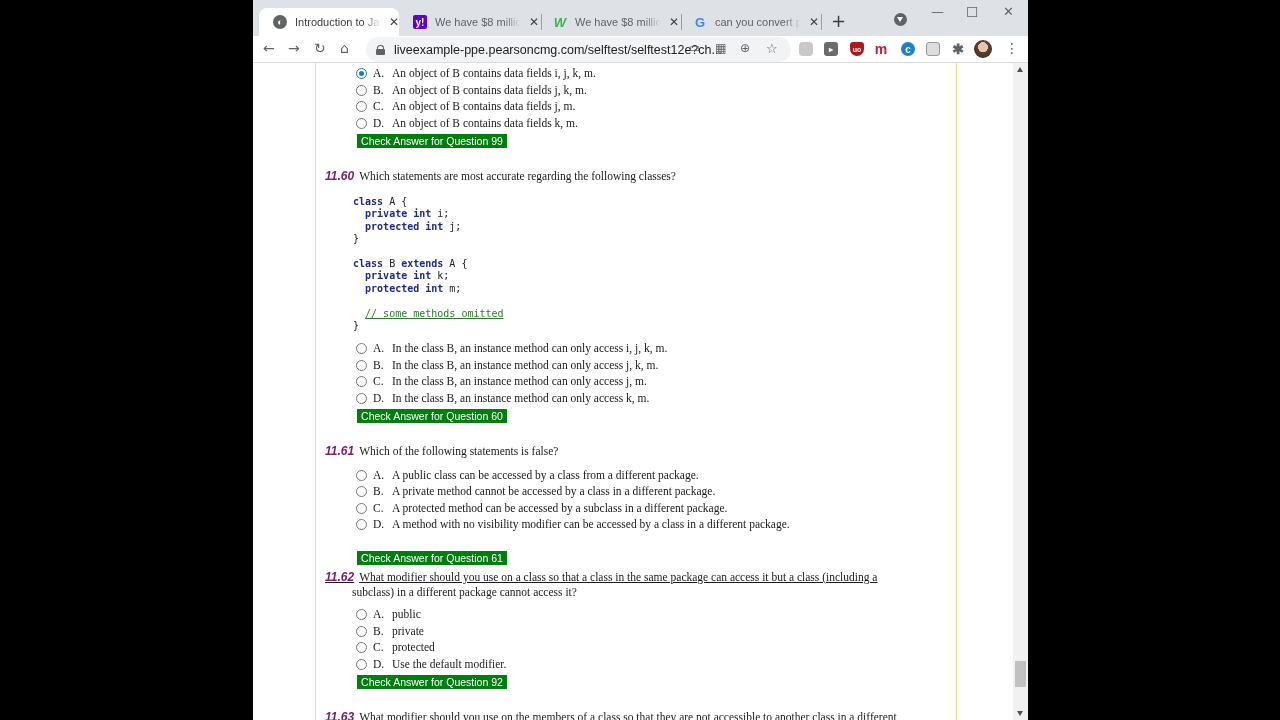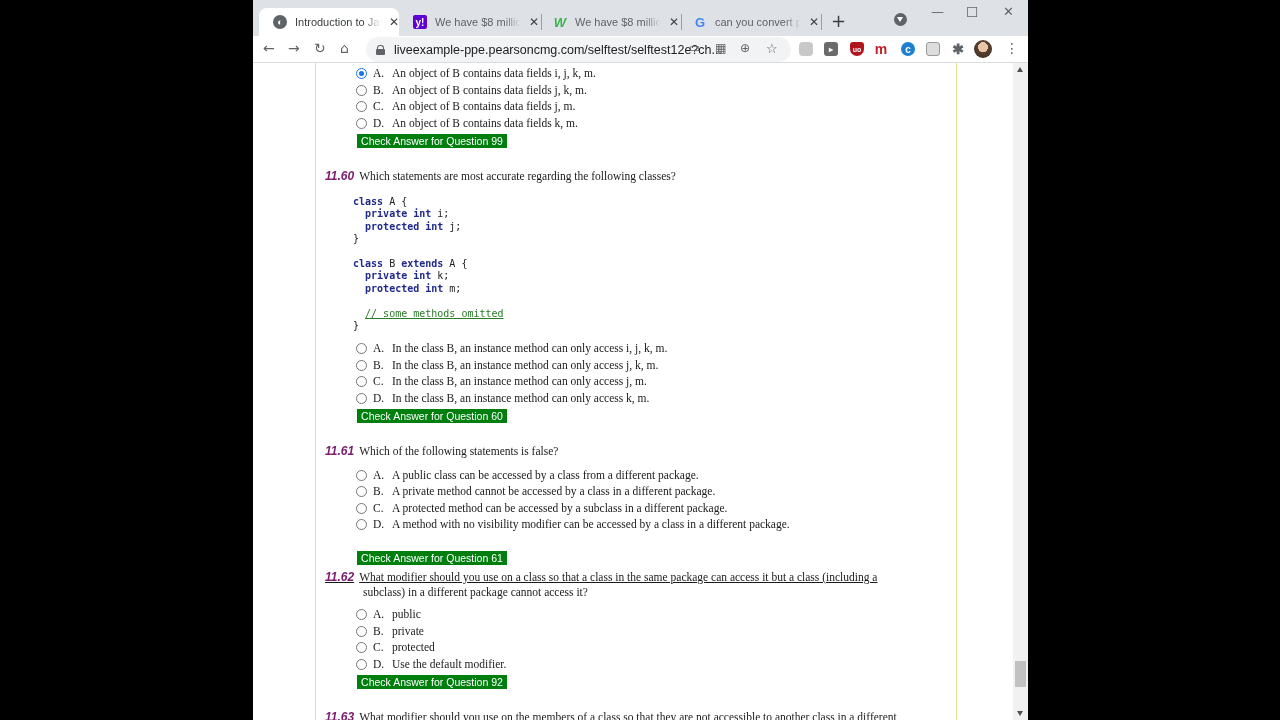--- a/index.html
+++ b/index.html
@@ -189,21 +189,21 @@
     <div class="opt serif" style="top:454px;">
       <span class="radio"></span>
       <span class="letter">D.</span>
       <span>A method with no visibility modifier can be accessed by a class in a different package.</span>
     </div>
     <button class="checkbtn" style="top:472px;margin-top:16px;">Check Answer for Question 61</button>
 
     <div class="qline serif" style="top:507px;text-decoration:underline;">
       <span class="qnum">11.62</span><span>What modifier should you use on a class so that a class in the same package can access it but a class (including a</span>
     </div>
-    <div class="qline serif" style="top:522px;left:99px;margin-left:11px;">subclass) in a different package cannot access it?</div>
+    <div class="qline serif" style="top:522px;left:99px;">subclass) in a different package cannot access it?</div>
     <div class="opt serif" style="top:544px;">
       <span class="radio"></span>
       <span class="letter">A.</span>
       <span>public</span>
     </div>
     <div class="opt serif" style="top:561px;">
       <span class="radio"></span>
       <span class="letter">B.</span>
       <span>private</span>
     </div>

